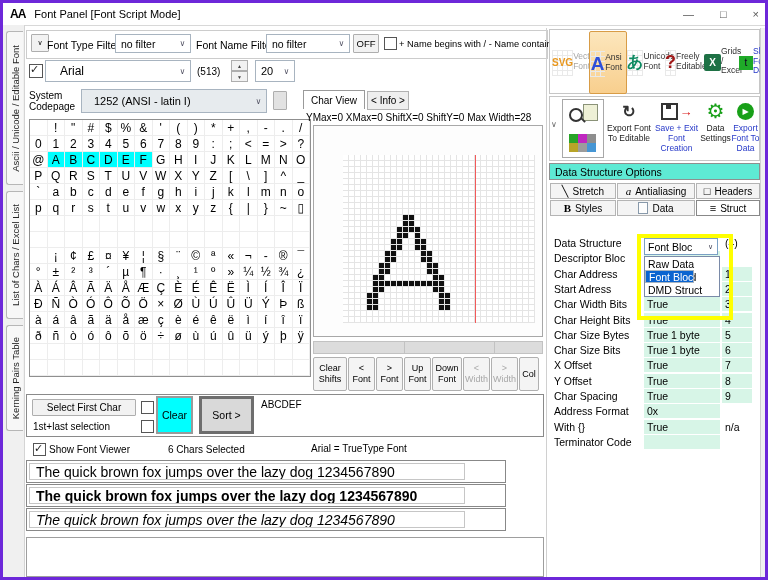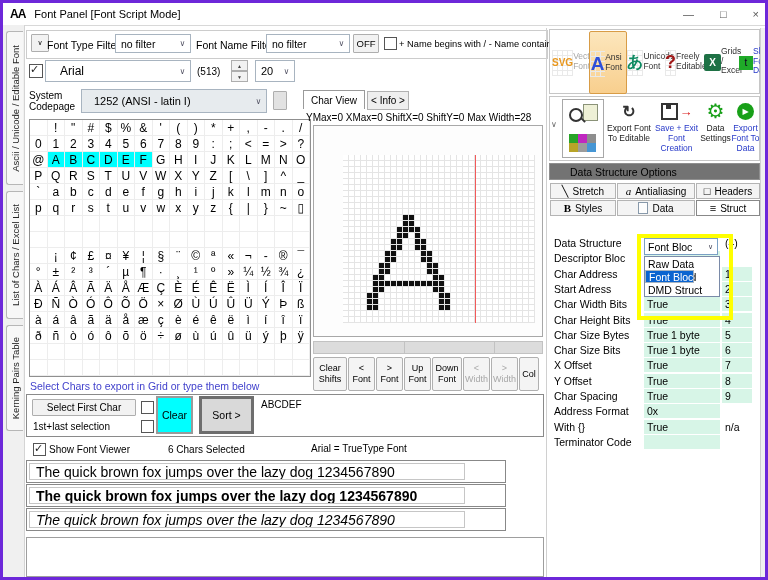--- a/index.html
+++ b/index.html
@@ -71,21 +71,21 @@
   .gear{font-size:20px;color:#18a018;line-height:1;}
   .playcirc{width:17px;height:17px;border-radius:50%;background:#18a018;display:flex;align-items:center;justify-content:center;color:#fff;font-size:8px;}
   .floppy{width:13px;height:13px;border:2px solid #333;position:relative;background:#fff;}
   .floppy::after{content:"";position:absolute;left:3px;top:0;width:5px;height:4px;background:#333;}
   .redarrow{color:#d81818;font-weight:bold;font-size:13px;margin-left:2px;}
   .mag{width:10px;height:10px;border:2px solid #333;border-radius:50%;position:relative;}
   .mag::after{content:"";position:absolute;left:9px;top:9px;width:6px;height:2px;background:#333;transform:rotate(45deg);}
   .mini-doc{width:13px;height:15px;background:#eef0d6;border:1px solid #8a9278;position:absolute;right:5px;top:4px;}
   .palette{position:absolute;left:6px;bottom:5px;width:28px;display:flex;flex-wrap:wrap;}
   .palette i{width:9px;height:9px;display:block;}
-  .opt-title{position:absolute;left:546px;top:160px;width:211px;height:17px;border:1px solid #8f8f8f;background:#737373;display:flex;align-items:center;padding-left:20px;font-size:10.5px;box-sizing:border-box;}
+  .opt-title{position:absolute;left:546px;top:160px;width:211px;height:17px;border:1px solid #8f8f8f;background:#5eead4;display:flex;align-items:center;padding-left:5px;font-size:10.5px;box-sizing:border-box;}
   .opt-btn{position:absolute;height:16px;background:#f4f4f4;border:1px solid #b4b4b4;display:flex;align-items:center;justify-content:center;gap:4px;font-size:10px;box-sizing:border-box;}
   .opt-btn.active{background:#fff;border-color:#888;}
   .oicon{font-size:11px;line-height:1;}
   .oicon.serif{font-family:"Liberation Serif",serif;}
   .oicon.docbox{width:8px;height:10px;border:1px solid #8899aa;background:#fdfdfd;}
   .params-bar{position:absolute;left:546px;top:214px;width:211px;height:17px;background:#d7f5e7;display:flex;align-items:center;justify-content:center;font-size:10.5px;box-sizing:border-box;border:1px solid #e4e4e4;}
   #struct-table{position:absolute;left:548px;top:233px;width:209px;height:218px;}
   .st-row{position:absolute;left:0;width:100%;height:15px;}
   .st-name{position:absolute;left:3px;top:1px;font-size:10.5px;white-space:nowrap;}
   .st-val{position:absolute;left:93px;top:0;width:76px;height:14px;background:#d7f5e7;font-size:10.5px;padding:1px 0 0 3px;box-sizing:border-box;white-space:nowrap;}
@@ -1421,21 +1421,20 @@
       </div>
       <div class="cvb dis" style="width: 27px;">
         <span>&gt;</span>
         <span>Width</span>
       </div>
       <div class="cvb" style="width: 20px;">
         <span>Col</span>
       </div>
     </div>
 
-  <span class="hint">Select Chars to export in Grid or type them below</span>
   <div class="selbox"></div>
   <div class="btn" style="left:29px;top:396px;width:104px;height:17px;">Select First Char</div>
   <span class="cb" style="left:138px;top:398px;"></span>
   <span class="lbl" style="left:30px;top:418px;font-size:10px;">1st+last selection</span>
   <span class="cb" style="left:138px;top:417px;"></span>
   <div class="clear-btn">Clear</div>
   <div class="sort-btn">Sort &gt;</div>
   <span class="lbl" style="left:258px;top:396px;font-size:10px;">ABCDEF</span>
 
   <span class="cb checked" style="left:30px;top:440px;"></span>

